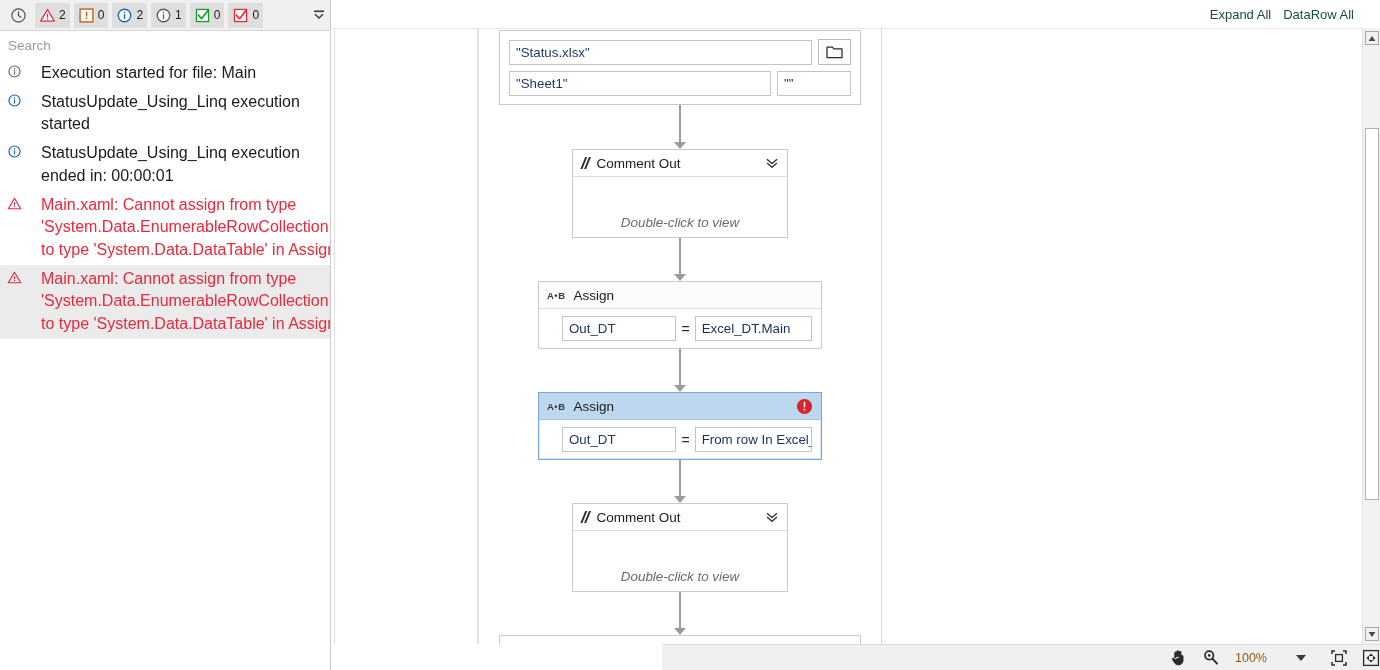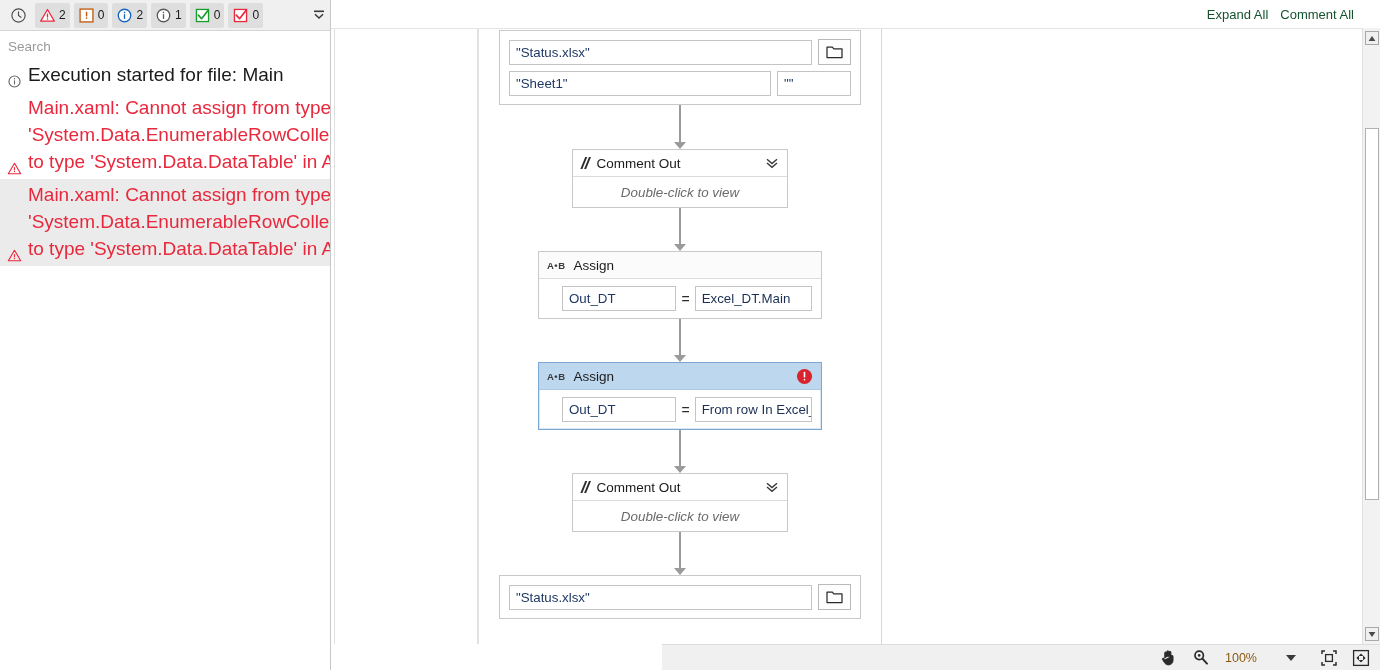--- a/index.html
+++ b/index.html
@@ -49,21 +49,21 @@
   .ico { width: 17px; height: 17px; display: block; }
   .overflow-chev {
     position: absolute;
     right: 5px; top: 50%;
     transform: translateY(-50%);
     width: 12px; height: 12px;
   }
 
   .search-row {
     height: 32px;
-    border-bottom: 2px solid #22c55e;
+    border-bottom: 4px solid #22c55e;
     display: flex;
     align-items: flex-end;
   }
   .search-input {
     width: 100%;
     height: 100%;
     border: none;
     outline: none;
     padding: 0 8px;
     font-size: 13.5px;
@@ -74,24 +74,24 @@
   .search-input::placeholder { color: #9a9a9a; }
 
   .log-list {
     position: absolute;
     top: 59px; left: 0; right: 0; bottom: 0;
     overflow: hidden;
     background: #fff;
   }
   .log-item {
     display: flex;
-    align-items: flex-end;
-    gap: 6px;
+    align-items: flex-start;
+    gap: 19px;
     padding: 3px 8px 3px 7px;
-    font-size: 19px;
+    font-size: 16px;
     line-height: 1.42;
   }
   .log-item.selected { background: #ebebeb; }
   .log-item .li-ico {
     flex: 0 0 15px;
     width: 15px; height: 15px;
     margin-top: 2px;
   }
   .log-item .li-txt { flex: 1 1 auto; }
   .log-item.info   .li-txt { color: #1b1b1b; }
@@ -207,20 +207,21 @@
   
   .comment-card { width: 216px; }
   .comment-card .act-head { background: #ffffff; }
   .comment-body {
     height: 30px;
     display: flex; align-items: center; justify-content: center;
     font-size: 13.4px;
     font-style: italic;
     color: #6a6a6a;
     background: #ffffff;
+    margin-top: 30px;
   }
   .slashes {
     font-weight: bold;
     font-style: italic;
     font-size: 17px;
     color: #2b2b2b;
     letter-spacing: -1px;
     line-height: 1;
   }
   .chev-dbl { margin-left: auto; width: 14px; height: 14px; }
@@ -309,21 +310,20 @@
   .statusbar {
     position: absolute;
     left: 331px; right: 0; bottom: 0;
     height: 26px;
     background: #f0f0f0;
     border-top: 1px solid #dcdcdc;
     display: flex;
     align-items: center;
     justify-content: flex-end;
     gap: 14px;
-    padding-right: 10px;
     margin-top: 13px;
   }
   .sb-item { display: flex; align-items: center; }
   .zoom-val {
     font-size: 12.5px;
     color: #8a5a12;
     min-width: 34px;
     text-align: center;
   }
   .tri-down {
@@ -414,21 +414,37 @@
 
       <div class="log-item info">
         <svg class="li-ico" viewBox="0 0 16 16">
           <circle cx="8" cy="8" r="5.9" fill="#fff" stroke="#6a6a6a" stroke-width="1.25"></circle>
           <rect x="7.4" y="6.8" width="1.2" height="4.4" fill="#6a6a6a"></rect>
           <rect x="7.4" y="4.4" width="1.2" height="1.4" fill="#6a6a6a"></rect>
         </svg>
         <div class="li-txt">Execution started for file: Main</div>
       </div>
 
-
+      <div class="log-item info">
+        <svg class="li-ico" viewBox="0 0 16 16">
+          <circle cx="8" cy="8" r="5.9" fill="#fff" stroke="#1565c0" stroke-width="1.25"></circle>
+          <rect x="7.4" y="6.8" width="1.2" height="4.4" fill="#1565c0"></rect>
+          <rect x="7.4" y="4.4" width="1.2" height="1.4" fill="#1565c0"></rect>
+        </svg>
+        <div class="li-txt">StatusUpdate_Using_Linq execution started</div>
+      </div>
+
+      <div class="log-item info">
+        <svg class="li-ico" viewBox="0 0 16 16">
+          <circle cx="8" cy="8" r="5.9" fill="#fff" stroke="#1565c0" stroke-width="1.25"></circle>
+          <rect x="7.4" y="6.8" width="1.2" height="4.4" fill="#1565c0"></rect>
+          <rect x="7.4" y="4.4" width="1.2" height="1.4" fill="#1565c0"></rect>
+        </svg>
+        <div class="li-txt">StatusUpdate_Using_Linq execution ended in: 00:00:01</div>
+      </div>
 
       <div class="log-item err">
         <svg class="li-ico" viewBox="0 0 16 16">
           <path d="M8 2.4 14.6 13.6H1.4z" fill="none" stroke="#e8283c" stroke-width="1.2" stroke-linejoin="round"></path>
           <rect x="7.4" y="6.6" width="1.2" height="3.4" fill="#e8283c"></rect>
           <rect x="7.4" y="10.7" width="1.2" height="1.2" fill="#e8283c"></rect>
         </svg>
         <div class="li-txt">Main.xaml: Cannot assign from type 'System.Data.EnumerableRowCollection`1[System.Data.DataRow]' to type 'System.Data.DataTable' in Assign activity 'Assign'.</div>
       </div>
 
@@ -441,21 +457,21 @@
         <div class="li-txt">Main.xaml: Cannot assign from type 'System.Data.EnumerableRowCollection`1[System.Data.DataRow]' to type 'System.Data.DataTable' in Assign activity 'Assign'.</div>
       </div>
 
     </div>
   </div>
 
   <div class="designer">
 
     <div class="designer-header">
       <span class="hdr-link">Expand All</span>
-      <span class="hdr-link">Comment All</span>
+      <span class="hdr-link">DataRow All</span>
     </div>
 
     <div class="canvas-wrap">
       <div class="gutter-left"></div>
       <div class="gutter-mid"></div>
       <div class="seq-box"></div>
 
       <div class="flow">
 
         <div style="padding-top:1px;">

